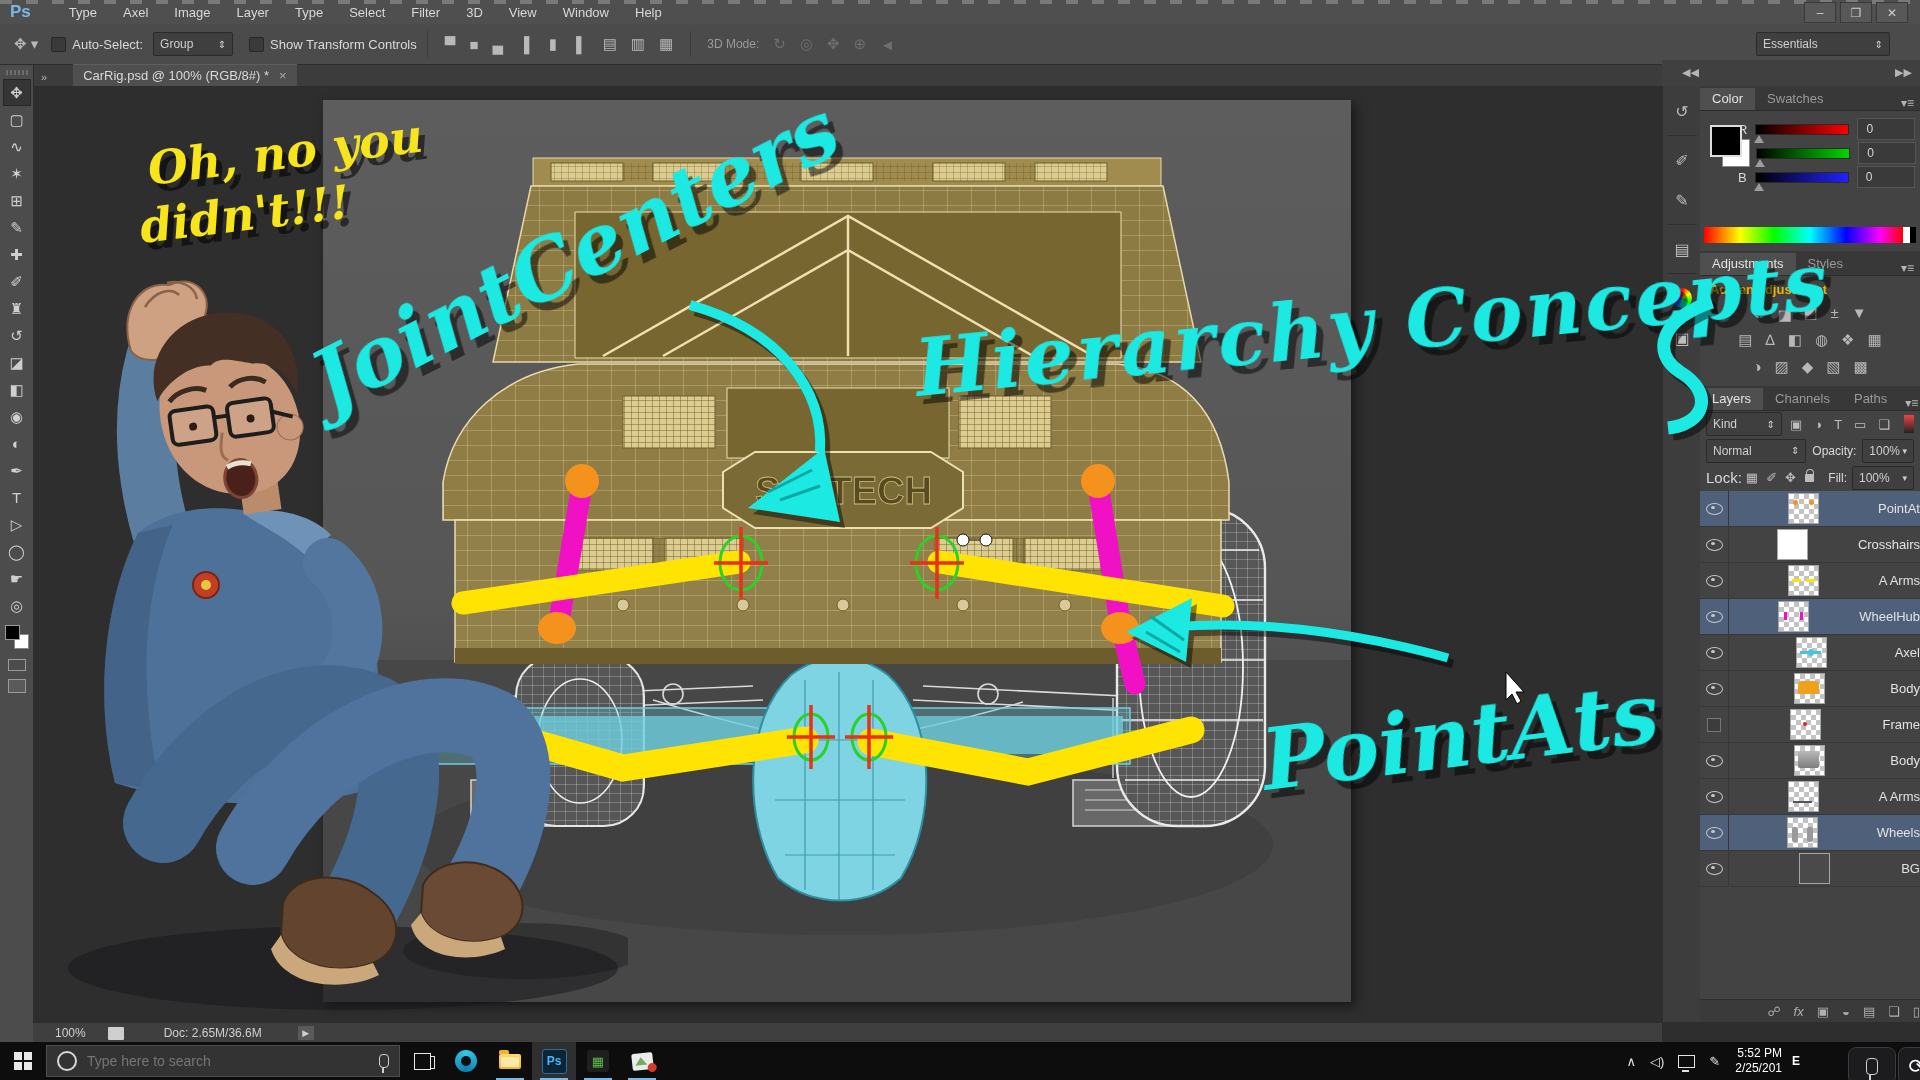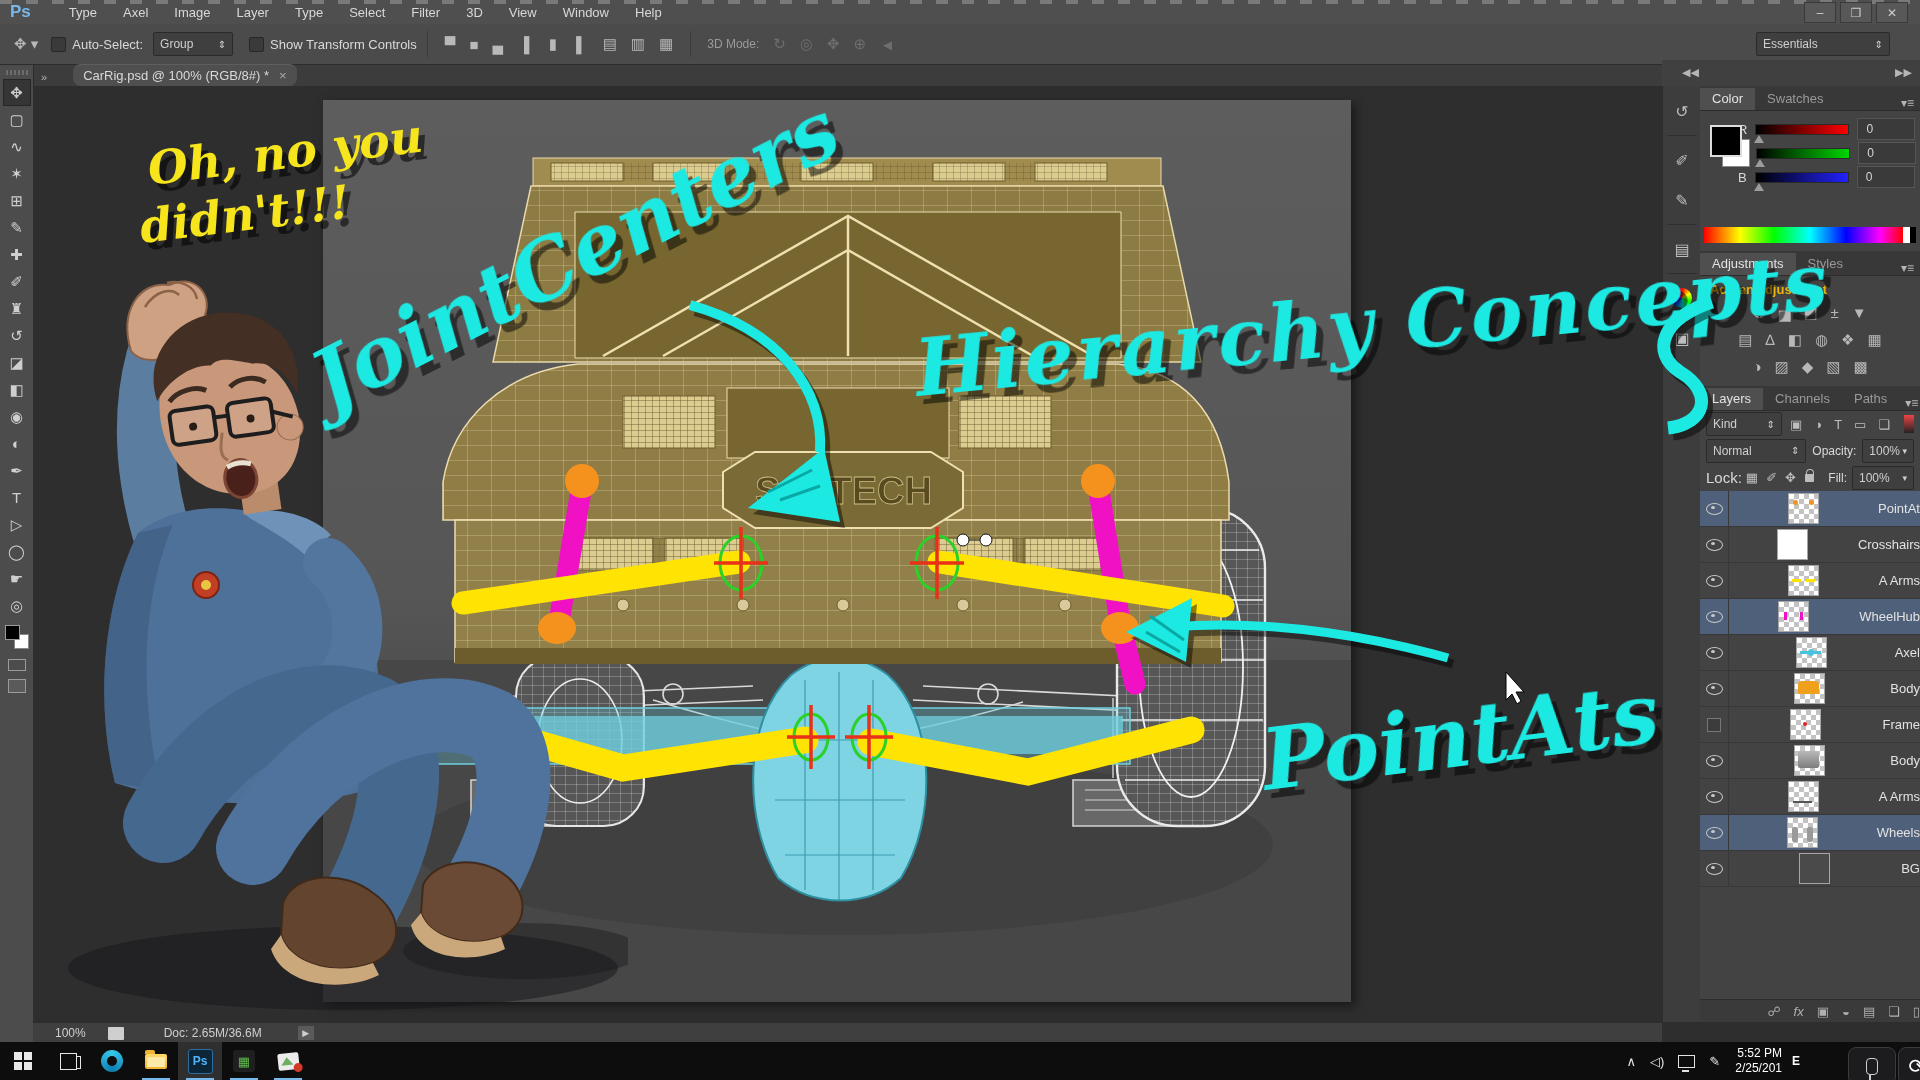--- a/index.html
+++ b/index.html
@@ -20,21 +20,21 @@
   #optionsbar{left:0;top:24px;width:1920px;height:40px;background:#4b4b4b;display:flex;align-items:center;
     border-bottom:1px solid #2d2d2d;}
   .chk{width:13px;height:13px;background:#3a3a3a;border:1px solid #272727;border-radius:2px;margin:0 6px;}
   .dd{background:#3f3f3f;border:1px solid #2a2a2a;border-radius:2px;color:#cfcfcf;font-size:12px;
     display:flex;align-items:center;justify-content:space-between;padding:0 6px;height:22px;}
   .vsep{width:1px;height:26px;background:#3a3a3a;margin:0 10px;}
   .opt-ic{color:#b9b9b9;font-size:15px;margin:0 7px;}
   .opt-ic.gray{color:#6e6e6e;}
   #tabbar{left:33px;top:65px;width:1629px;height:21px;background:#3c3c3c;display:flex;align-items:flex-end;}
   #doc-tab{height:21px;background:#4f4f4f;display:flex;align-items:center;padding:0 10px;margin-left:26px;
-    border-top:1px solid #5e5e5e;border-radius:8px;}
+    border-top:1px solid #5e5e5e;}
   
   #toolbar{left:0;top:65px;width:33px;height:977px;background:#4c4c4c;border-right:1px solid #2c2c2c;
     display:flex;flex-direction:column;align-items:center;}
   .tool{width:28px;height:27px;display:flex;align-items:center;justify-content:center;color:#cfcfcf;font-size:15px;}
   .tool.active{background:#353535;border:1px solid #262626;width:26px;height:25px;}
   .grip{width:22px;height:5px;margin:5px 0 4px 0;
     background:repeating-linear-gradient(90deg,#6c6c6c 0 2px,#4c4c4c 2px 4px);}
   
   #pasteboard{left:33px;top:86px;width:1629px;height:936px;background:#2e2e2e;}
   #canvas{left:323px;top:100px;width:1028px;height:902px;
@@ -702,20 +702,25 @@
 
   <div class="abs" id="taskbar">
     <div id="startbtn">
       <span class="winlogo">
           <span></span>
           <span></span>
           <span></span>
           <span></span>
         </span>
     </div>
+    <div id="searchbox">
+      <span style="width:16px;height:16px;border:2px solid #d8d8d8;border-radius:50%;"></span>
+      <input type="text" placeholder="Type here to search" style="">
+      <span class="mic" style="margin-left:auto;"></span>
+    </div>
     <div class="tb-app">
       <span style="width:15px;height:15px;border:1.8px solid #e8e8e8;position:relative;">
         <span style="position:absolute;right:-5px;top:2px;width:4px;height:11px;border:1.5px solid #e8e8e8;border-left:none;"></span>
       </span>
     </div>
     <div class="tb-app">
       <span style="width:22px;height:22px;border-radius:50%;background:conic-gradient(#36c7e8,#0e7fb0,#36c7e8);position:relative;">
         <span style="position:absolute;left:6px;top:6px;width:10px;height:10px;border-radius:50%;background:#0d0d0d;"></span>
       </span>
     </div>

